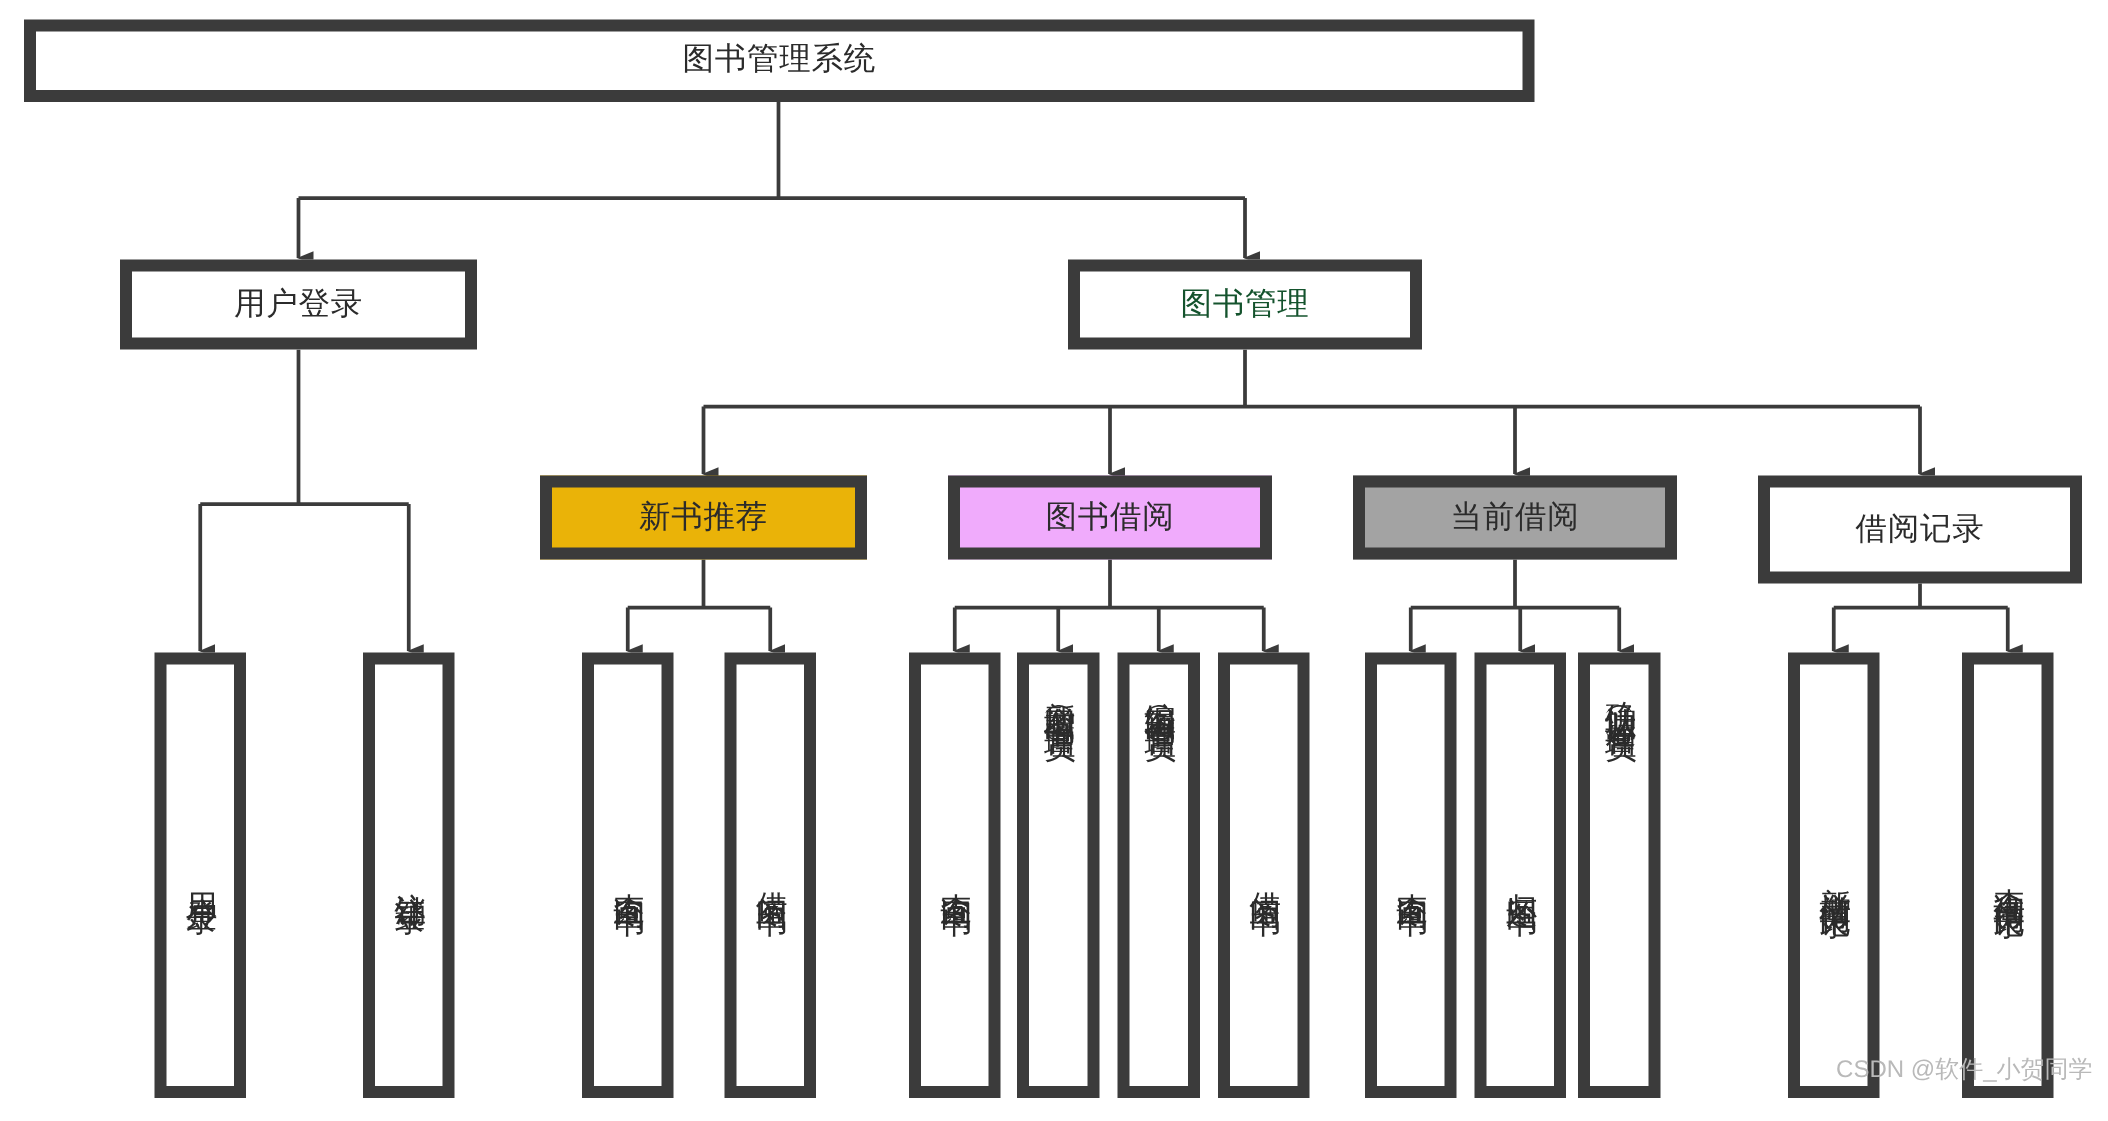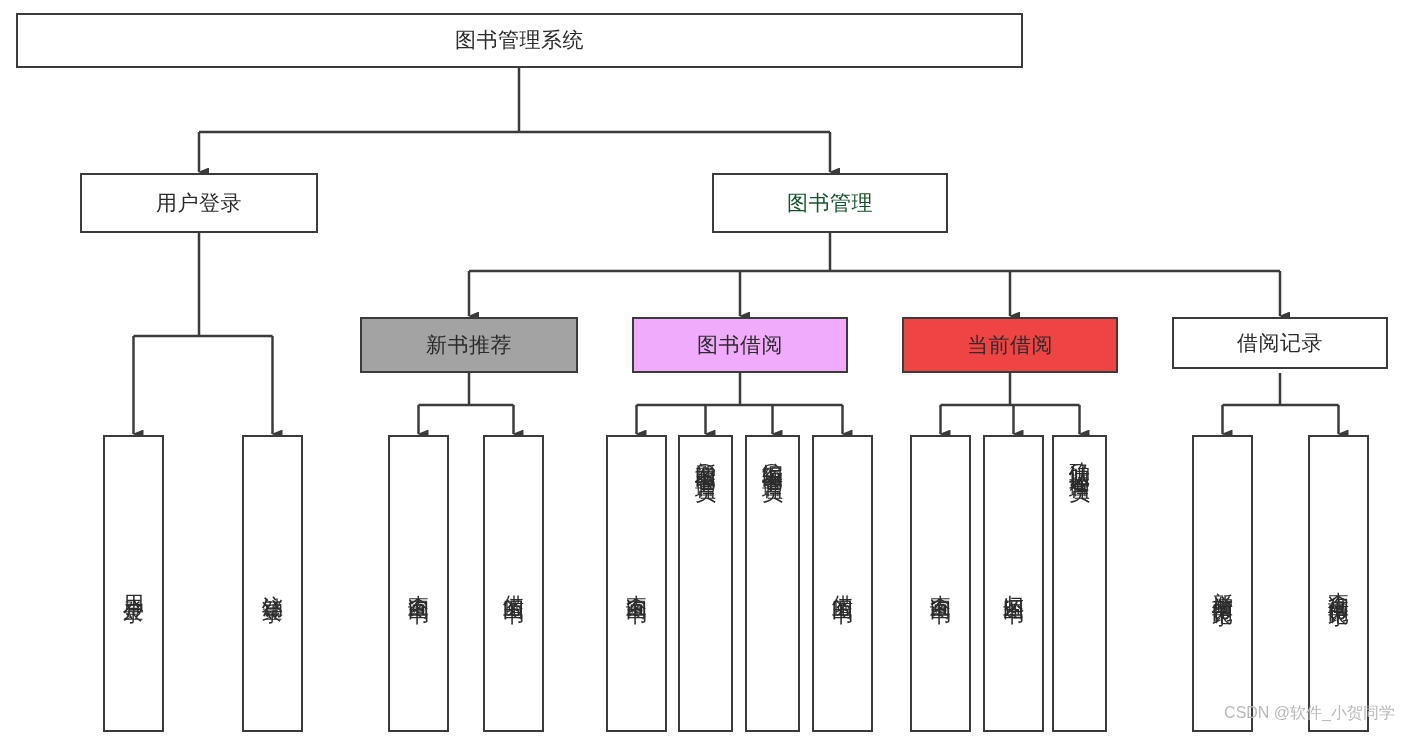--- a/index.html
+++ b/index.html
@@ -21,21 +21,21 @@
     position: absolute;
     left: 0;
     top: 0;
     width: 1405px;
     height: 747px;
   }
   .node {
     position: absolute;
     box-sizing: border-box;
     background: #ffffff;
-    border: 2px solid #a16207;
+    border: 8px solid #a16207;
     display: flex;
     align-items: center;
     justify-content: center;
     overflow: hidden;
   }
   .node-label {
     color: #2b2b2b;
     letter-spacing: 0.5px;
     white-space: nowrap;
     line-height: 1.15;
@@ -117,30 +117,30 @@
   <div id="node-layer">
       <div class="node horiz" style="left: 16px; top: 13px; width: 1007px; height: 55px; background: rgb(255, 255, 255); border-color: rgb(59, 59, 59);">
         <span class="node-label" style="color: rgb(43, 43, 43);">图书管理系统</span>
       </div>
       <div class="node horiz" style="left: 80px; top: 173px; width: 238px; height: 60px; background: rgb(255, 255, 255); border-color: rgb(59, 59, 59);">
         <span class="node-label" style="color: rgb(43, 43, 43);">用户登录</span>
       </div>
       <div class="node horiz" style="left: 712px; top: 173px; width: 236px; height: 60px; background: rgb(255, 255, 255); border-color: rgb(59, 59, 59);">
         <span class="node-label" style="color: #14532d;">图书管理</span>
       </div>
-      <div class="node horiz" style="left: 360px; top: 317px; width: 218px; height: 56px; background: #a3a3a3; border-color: rgb(59, 59, 59);">
+      <div class="node horiz" style="left: 360px; top: 317px; width: 218px; height: 56px; background: #eab308; border-color: rgb(59, 59, 59);">
         <span class="node-label" style="color: rgb(43, 43, 43);">新书推荐</span>
       </div>
       <div class="node horiz" style="left: 632px; top: 317px; width: 216px; height: 56px; background: #f0abfc; border-color: rgb(59, 59, 59);">
         <span class="node-label" style="color: rgb(43, 43, 43);">图书借阅</span>
       </div>
-      <div class="node horiz" style="left: 902px; top: 317px; width: 216px; height: 56px; background: #ef4444; border-color: rgb(59, 59, 59);">
+      <div class="node horiz" style="left: 902px; top: 317px; width: 216px; height: 56px; background: #a3a3a3; border-color: rgb(59, 59, 59);">
         <span class="node-label" style="color: rgb(43, 43, 43);">当前借阅</span>
       </div>
-      <div class="node horiz" style="left: 1172px; top: 317px; width: 216px; height: 52px; background: rgb(255, 255, 255); border-color: rgb(59, 59, 59);">
+      <div class="node horiz" style="left: 1172px; top: 317px; width: 216px; height: 72px; background: rgb(255, 255, 255); border-color: rgb(59, 59, 59);">
         <span class="node-label" style="color: rgb(43, 43, 43);">借阅记录</span>
       </div>
       <div class="node vert centered" style="left: 103px; top: 435px; width: 61px; height: 297px; background: rgb(255, 255, 255); border-color: rgb(59, 59, 59);">
         <span class="node-label" style="color: rgb(43, 43, 43);">用户登录</span>
       </div>
       <div class="node vert centered" style="left: 242px; top: 435px; width: 61px; height: 297px; background: rgb(255, 255, 255); border-color: rgb(59, 59, 59);">
         <span class="node-label" style="color: rgb(43, 43, 43);">注销登录</span>
       </div>
       <div class="node vert centered" style="left: 388px; top: 435px; width: 61px; height: 297px; background: rgb(255, 255, 255); border-color: rgb(59, 59, 59);">
         <span class="node-label" style="color: rgb(43, 43, 43);">查询图书</span>

